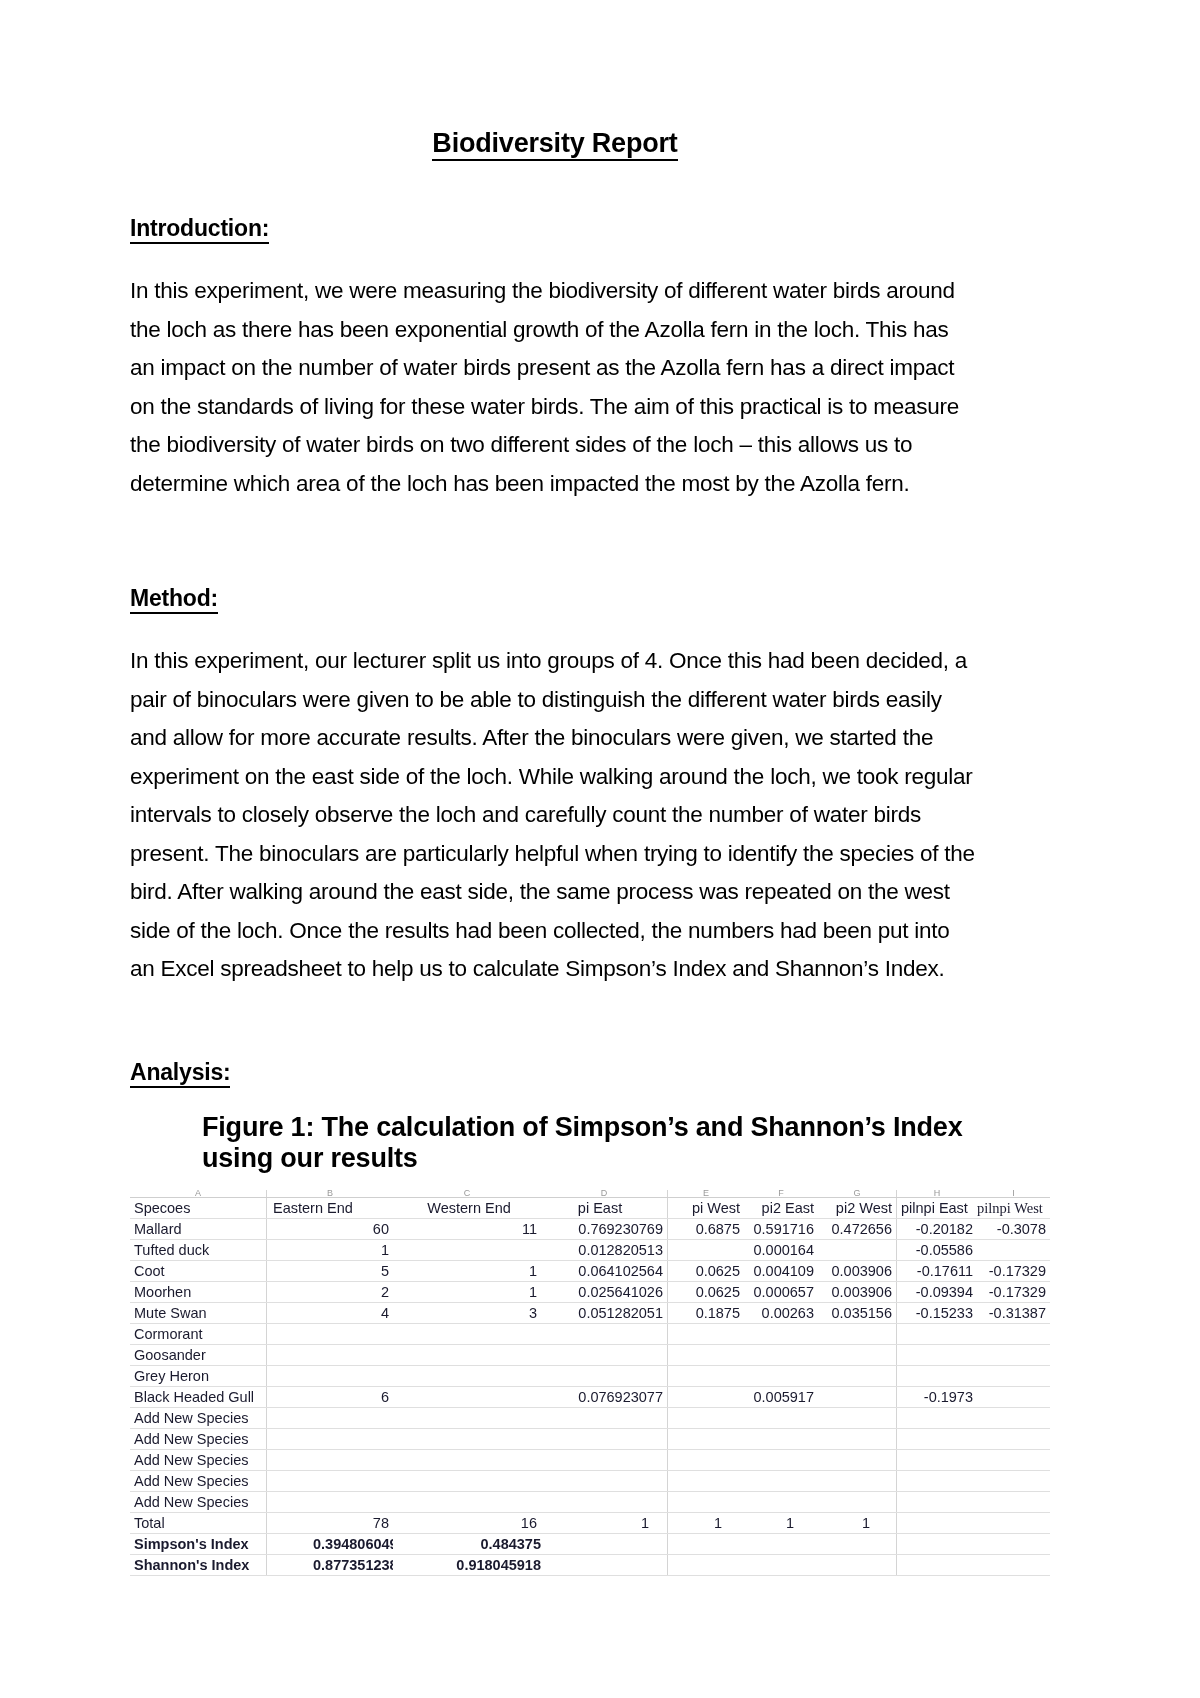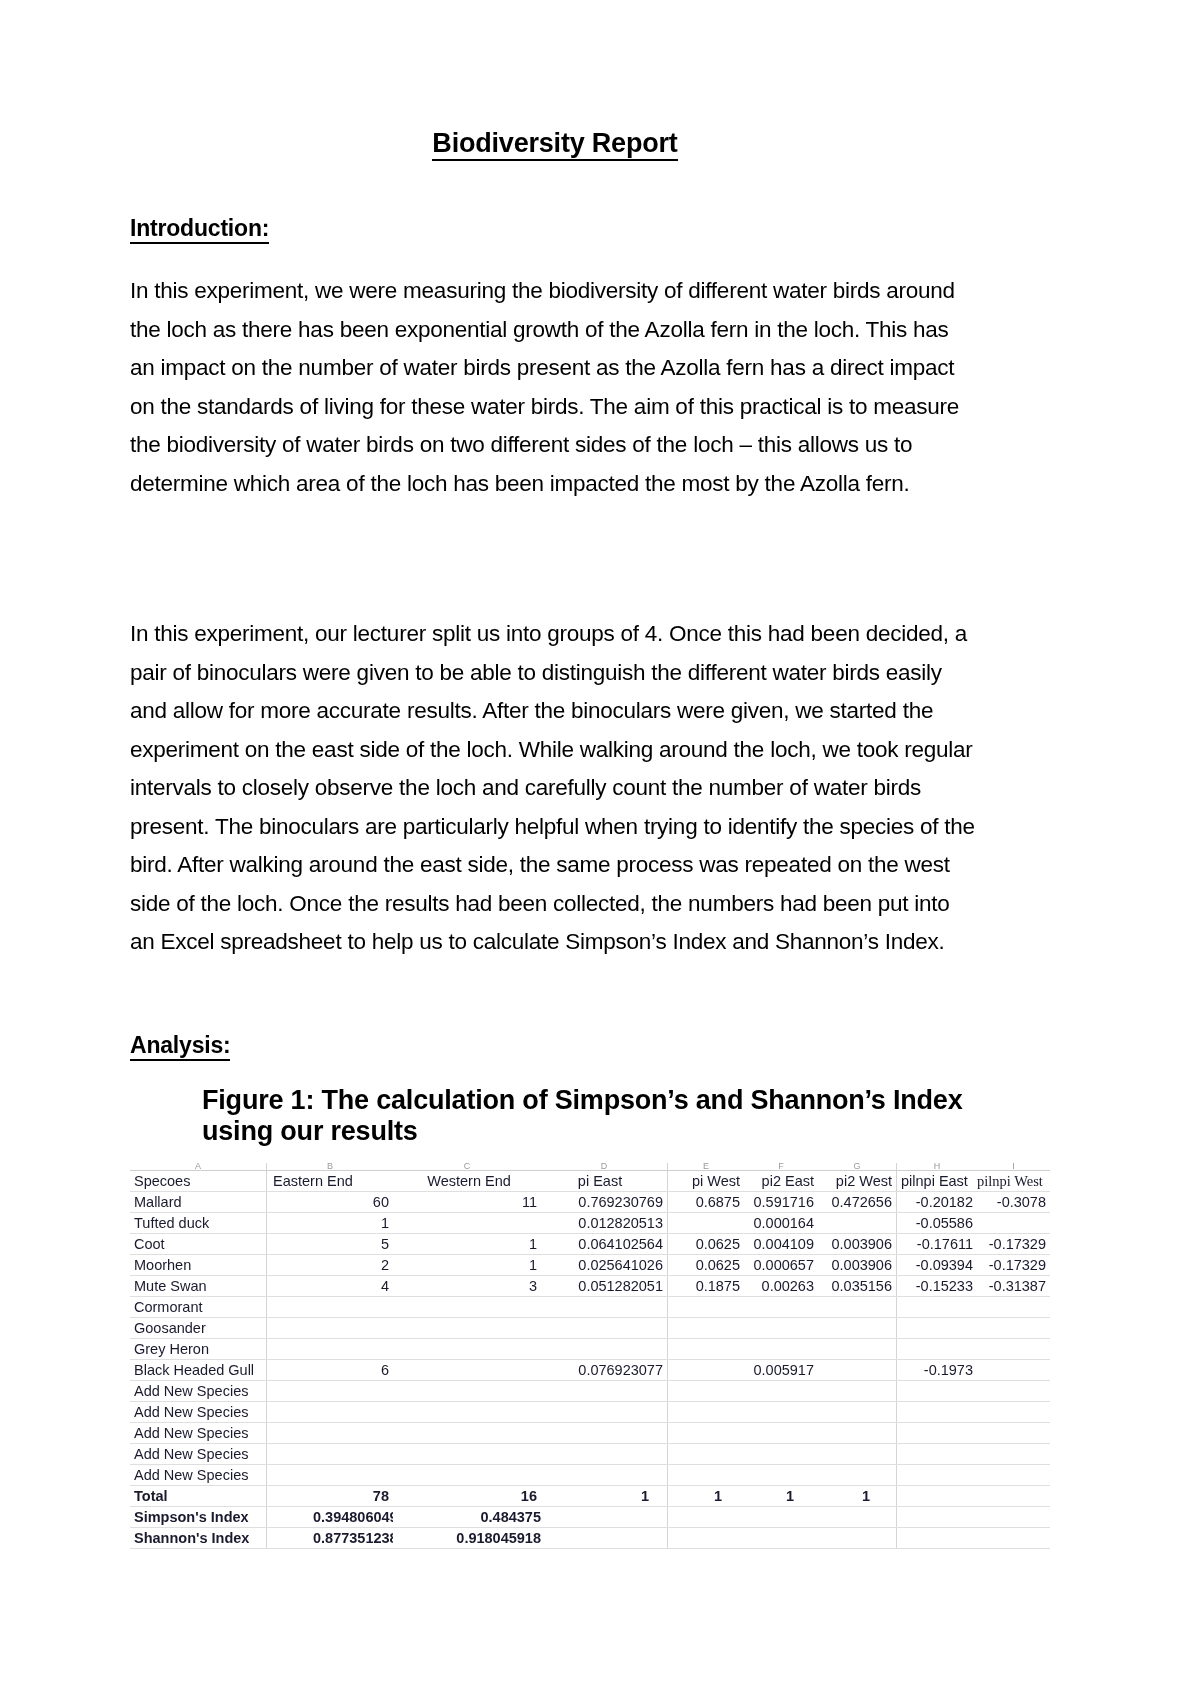--- a/index.html
+++ b/index.html
@@ -106,21 +106,21 @@
   .c-pie     { width: 118px; text-align: right; padding-right: 6px; }
   .c-piw     { width: 68px;  text-align: right; padding-right: 4px; }
   .c-pi2e    { width: 66px;  text-align: right; padding-right: 4px; }
   .c-pi2w    { width: 70px;  text-align: right; padding-right: 4px; }
   .c-lne     { width: 72px;  text-align: right; padding-right: 4px; }
   .c-lnw     { width: 65px;  text-align: right; padding-right: 2px; }
 
   
   td.vsep-l { border-left: 1px solid #d4d4d4; }
 
-  tr.row-total td { font-weight: bold; }
+  tr.row-total td { font-weight: normal; }
   tr.row-index td { font-weight: bold; }
   tr.row-index td.c-east { text-align: left; padding-left: 46px; padding-right: 0; }
   tr.row-index td.c-west { text-align: right; padding-left: 12px; padding-right: 0; }
   tr.header-row td { font-weight: normal; }
   tr.header-row td.c-east { text-align: left; padding-left: 6px; }
   tr.header-row td.c-west { text-align: center; padding-right: 0; }
   tr.header-row td.c-pie  { text-align: center; padding-right: 12px; }
   tr.header-row td.c-piw  { text-align: right; }
   tr.header-row td.c-lne  { text-align: left; padding-left: 4px; }
   tr.header-row td.c-lnw  { text-align: left; padding-left: 0; font-family: Liberation Serif, serif; }
@@ -138,20 +138,21 @@
   <h1 class="doc-title"><span>Biodiversity Report</span></h1>
 
   <div class="gap-a"></div>
 
   <h2 class="section-heading"><span>Introduction:</span></h2>
   <div class="gap-b"></div>
   <p class="body-par">In this experiment, we were measuring the biodiversity of different water birds around the loch as there has been exponential growth of the Azolla fern in the loch. This has an impact on the number of water birds present as the Azolla fern has a direct impact on the standards of living for these water birds. The aim of this practical is to measure the biodiversity of water birds on two different sides of the loch – this allows us to determine which area of the loch has been impacted the most by the Azolla fern.</p>
 
   <div class="gap-c"></div>
 
+  <h2 class="section-heading"><span>Method:</span></h2>
   <div class="gap-d"></div>
   <p class="body-par">In this experiment, our lecturer split us into groups of 4. Once this had been decided, a pair of binoculars were given to be able to distinguish the different water birds easily and allow for more accurate results. After the binoculars were given, we started the experiment on the east side of the loch. While walking around the loch, we took regular intervals to closely observe the loch and carefully count the number of water birds present. The binoculars are particularly helpful when trying to identify the species of the bird. After walking around the east side, the same process was repeated on the west side of the loch. Once the results had been collected, the numbers had been put into an Excel spreadsheet to help us to calculate Simpson’s Index and Shannon’s Index.</p>
 
   <div class="gap-e"></div>
 
   <h2 class="section-heading"><span>Analysis: </span></h2>
 
   <div class="gap-f"></div>
 
   <div class="fig-caption">Figure 1: The calculation of Simpson’s and Shannon’s Index using our results</div>

